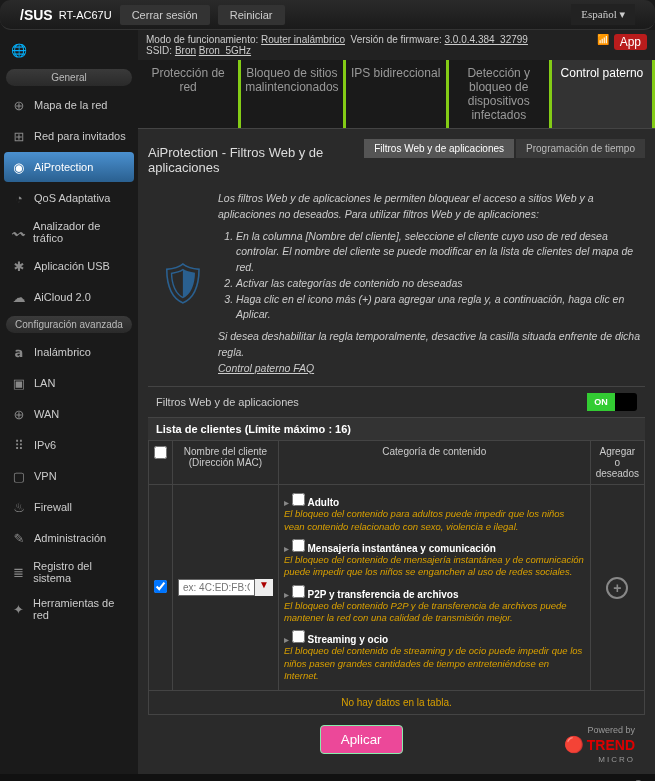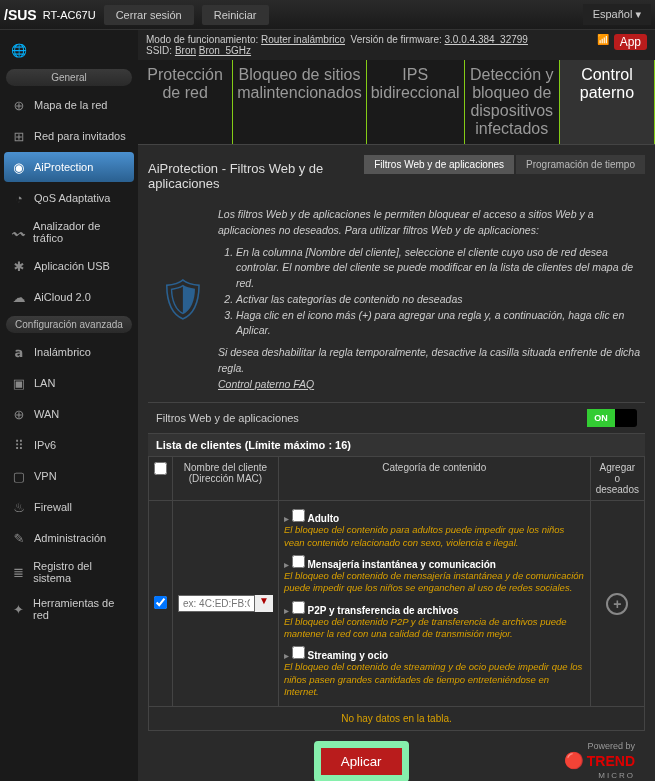--- a/index.html
+++ b/index.html
@@ -1,35 +1,35 @@
 <!DOCTYPE html>
 <html><head>
 <meta charset="utf-8">
 <style>
 * { margin: 0; padding: 0; box-sizing: border-box; }
 body { font-family: Arial, sans-serif; font-size: 11px; background: #000; color: #ccc; width: 655px; }
 .container { background: #1a1a1a; }
-.topbar { background: linear-gradient(#2a2a2a,#1a1a1a); display: flex; align-items: center; padding: 4px 4px; border-bottom: 1px solid #333; }
+.topbar { background: linear-gradient(#2a2a2a,#1a1a1a); display: flex; align-items: center; padding: 4px 20px; border-bottom: 1px solid #333; border-radius: 11px; }
 .logo { color: #fff; font-weight: bold; font-size: 14px; }
 .model { color: #fff; font-size: 11px; margin-left: 6px; }
 .btn-top { background: #333; color: #ccc; padding: 4px 12px; margin-left: 8px; border-radius: 2px; cursor: pointer; font-size: 11px; }
-.lang { margin-left: auto; background: #222; padding: 4px 10px; color: #ccc; cursor: pointer; }
+.lang { margin-left: auto; background: #222; padding: 4px 10px; color: #ccc; cursor: pointer; font-family: Liberation Serif, serif; }
 .layout { display: flex; }
 .sidebar { width: 138px; background: #1a1a1a; padding: 4px; }
 .sb-group { background: linear-gradient(#3a3a3a,#2a2a2a); color: #bbb; text-align: center; padding: 3px; font-size: 10px; border-radius: 10px; margin: 4px 2px; }
 .sb-item { display: flex; align-items: center; padding: 6px 6px; color: #ccc; cursor: pointer; border-radius: 4px; margin: 1px 0; font-size: 11px; }
 .sb-item.active { background: linear-gradient(#4a90d0,#2a6090); color: #fff; }
 .sb-icon { width: 18px; height: 18px; margin-right: 6px; display: inline-flex; align-items: center; justify-content: center; font-size: 13px; color: #888; }
 .sb-item.active .sb-icon { color: #fff; }
 .main { flex: 1; background: #2a2a2a; padding: 0; }
 .info-row { padding: 4px 8px; font-size: 10px; color: #ccc; background: #222; }
 .info-row a { color: #ccc; text-decoration: underline; }
 .app-badge { float: right; background: #b91c1c; color:#fff; padding: 1px 6px; border-radius: 3px; font-size:12px; }
 .tabs { display: flex; background: #1a1a1a; border-bottom: 1px solid #444; }
-.tab { flex: 1; text-align: center; padding: 6px 4px; color: #999; font-size: 16px; cursor: pointer; border-right: 1px solid #84cc16; }
+.tab { flex: 1; text-align: center; padding: 6px 4px; color: #999; font-size: 12px; cursor: pointer; border-right: 3px solid #84cc16; }
 .tab.active { background: #333; color: #fff; }
 .content { padding: 10px; }
 .page-title { color: #ddd; font-size: 13px; padding: 6px 0; }
 .subtabs { float: right; display: flex; }
 .subtab { background: #3a3a3a; color: #bbb; padding: 4px 10px; font-size: 10px; cursor: pointer; margin-left: 2px; }
 .subtab.active { background: #555; color: #fff; }
 .intro { display: flex; padding: 10px 0; }
 .intro-icon { width: 70px; display:flex; align-items:center; justify-content:center; font-size: 40px; color: #2a6090; }
 .intro-text { flex: 1; font-style: italic; color: #ccc; font-size: 10.5px; line-height: 1.5; }
 .intro-text ol { margin: 6px 0 6px 18px; }
@@ -40,21 +40,21 @@
 .list-header { background: #333; color: #fff; padding: 5px 8px; font-size: 11px; font-weight: bold; }
 table { width: 100%; border-collapse: collapse; }
 th, td { border: 1px solid #444; padding: 5px; font-size: 10px; color: #ccc; vertical-align: top; }
 th { background: #2a2a2a; text-align: center; font-weight: normal; }
 .cat-row { padding: 3px 0; }
 .cat-label { color: #fff; font-weight: bold; }
 .cat-desc { color: #d9a000; font-style: italic; font-size: 9.5px; line-height: 1.3; }
 .dropdown { width: 100%; background: #fff; color: #999; padding: 2px 4px; font-size: 10px; border: 1px solid #666; }
 .no-data { text-align: center; color: #d9a000; padding: 6px; font-size: 10px; }
 .apply-row { text-align: center; padding: 10px; }
-.apply-btn { background: #b91c1c; color: #fff; padding: 6px 20px; border: 7px solid #86efac; border-radius: 4px; cursor: pointer; }
+.apply-btn { background: #ec4899; color: #fff; padding: 6px 20px; border: 1px solid #86efac; border-radius: 4px; cursor: pointer; }
 .powered { float: right; text-align: right; font-size: 9px; color: #999; }
 .trend { color: #d00; font-weight: bold; font-size: 14px; }
 .footer { background: #111; padding: 6px 8px; font-size: 10px; color: #3a9; display: flex; align-items: center; }
 .footer a { color: #ccc; text-decoration: underline; margin: 0 2px; }
 .footer-right { margin-left: auto; color: #888; }
 .copyright { background: #000; color: #888; text-align: right; padding: 3px 8px; font-size: 9px; }
 .plus-icon { width:22px;height:22px;border:2px solid #888;border-radius:50%;display:inline-flex;align-items:center;justify-content:center;color:#888;font-size:14px;font-weight:bold;cursor:pointer; }
 </style>
 </head>
 <body>

